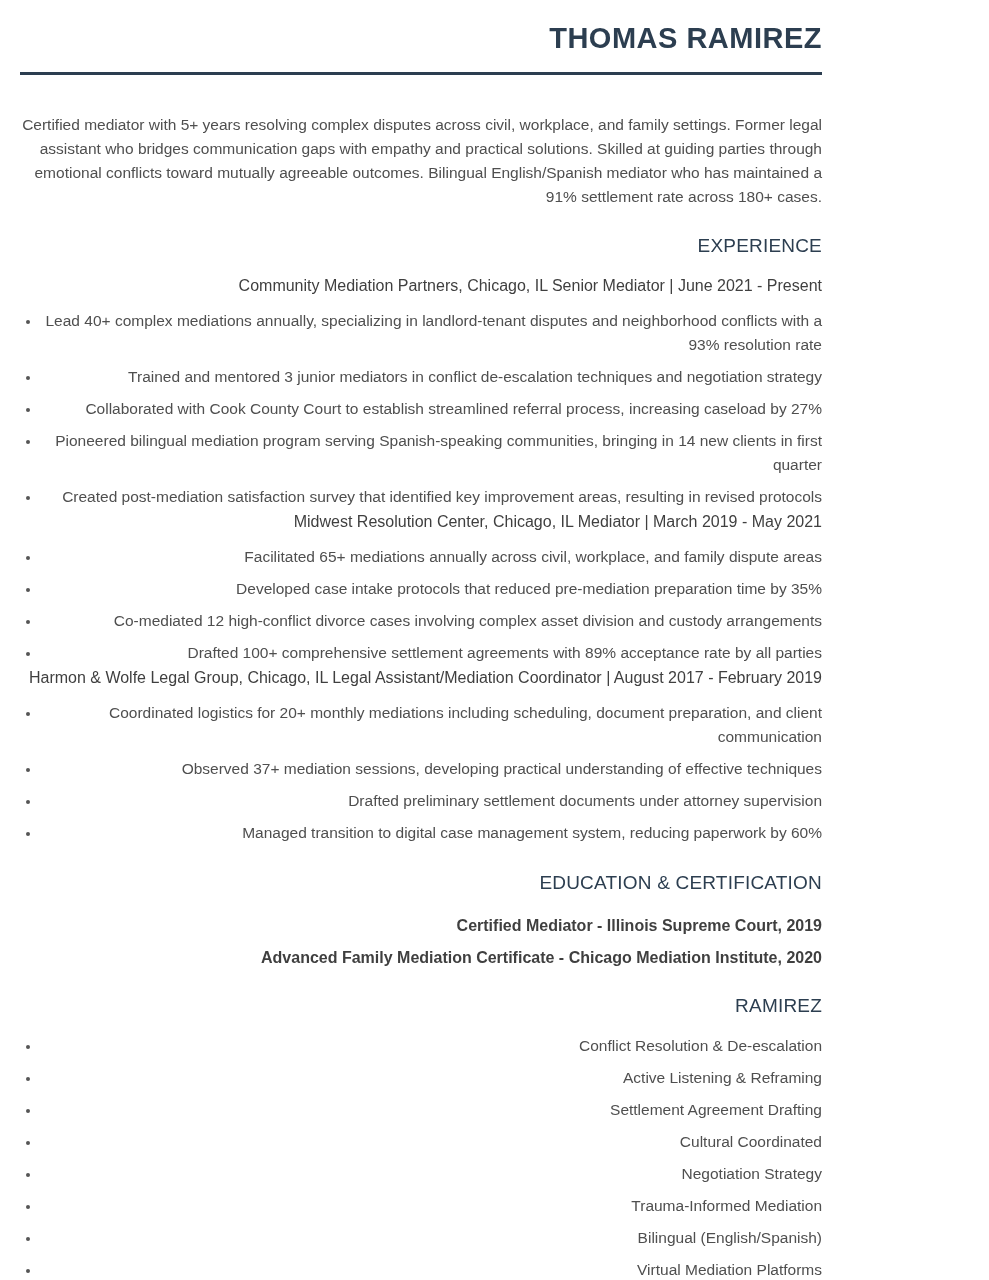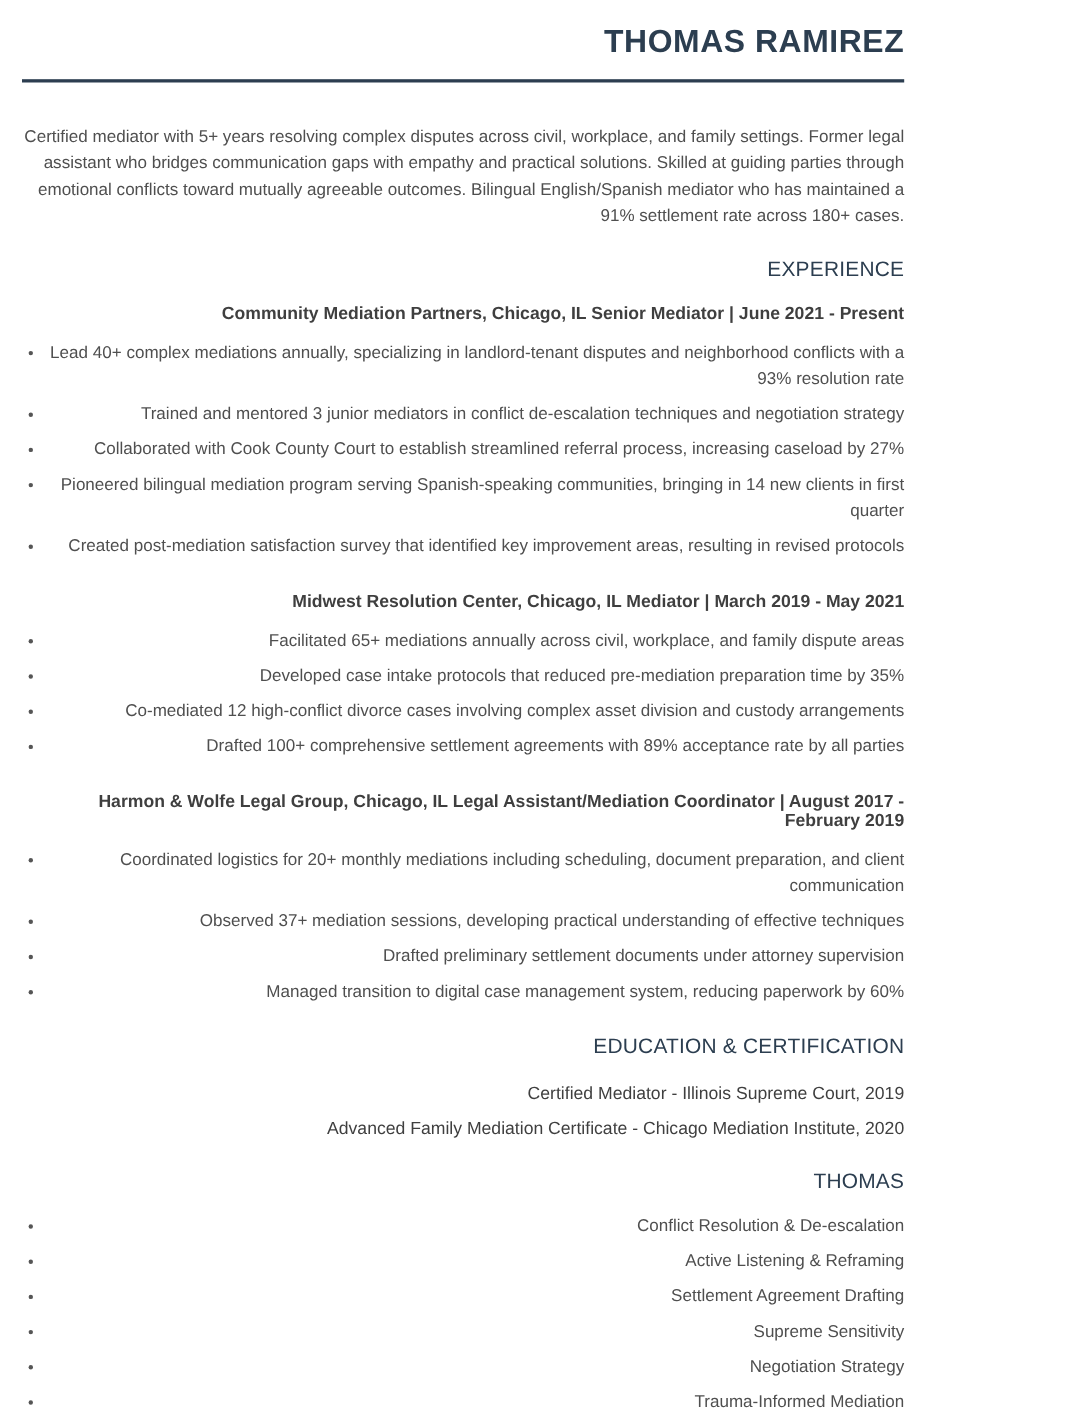--- a/index.html
+++ b/index.html
@@ -52,48 +52,48 @@
     font-size: 19px;
     line-height: 20px;
     font-weight: normal;
     letter-spacing: 0.2px;
     color: var(--heading, #2c3e50);
   }
   #exp-heading{ margin-top: 27px; }
   #edu-heading{ margin-top: 28px; }
   #skills-heading{ margin-top: 26px; }
 
-  .job{ margin-top: 30px; }
+  .job{ margin-top: 4px; }
   .jobs > .job:first-child{ margin-top: 21px; }
   .job-header{
     margin: 0;
     font-size: 16px;
     line-height: 17px;
-    font-weight: bold;
+    font-weight: normal;
     color: var(--subhead, #3f3f3f);
   }
   ul.bullets{
     margin: 15px 0 0;
     padding-left: 21px;
     list-style: disc;
   }
   ul.bullets > li{
     margin: 0 0 8px;
     font-size: 15.5px;
     line-height: 24px;
     color: var(--body, #4f4f4f);
   }
   ul.bullets > li:last-child{ margin-bottom: 0; }
   ul.bullets > li::marker{ color: #555555; font-size: 13px; }
 
   .edu-item{
     margin: 8px 0 0;
     font-size: 16px;
     line-height: 24px;
-    font-weight: normal;
+    font-weight: bold;
     color: var(--subhead, #3f3f3f);
   }
   .edu-items > .edu-item:first-child{ margin-top: 21px; }
 
   ul.skills{
     margin: 18px 0 0;
     padding-left: 21px;
     list-style: disc;
   }
   ul.skills > li{
@@ -154,26 +154,26 @@
 
   </div>
 
   <h2 class="section" id="edu-heading">EDUCATION &amp; CERTIFICATION</h2>
 
   <div class="edu-items">
     <p class="edu-item">Certified Mediator - Illinois Supreme Court, 2019</p>
     <p class="edu-item">Advanced Family Mediation Certificate - Chicago Mediation Institute, 2020</p>
   </div>
 
-  <h2 class="section" id="skills-heading">THOMAS</h2>
+  <h2 class="section" id="skills-heading">RAMIREZ</h2>
 
   <ul class="skills">
     <li>Conflict Resolution &amp; De-escalation</li>
     <li>Active Listening &amp; Reframing</li>
     <li>Settlement Agreement Drafting</li>
-    <li>Supreme Sensitivity</li>
+    <li>Cultural Coordinated</li>
     <li>Negotiation Strategy</li>
     <li>Trauma-Informed Mediation</li>
     <li>Bilingual (English/Spanish)</li>
     <li>Virtual Mediation Platforms</li>
   </ul>
 
 </div>
 
 </body></html>

